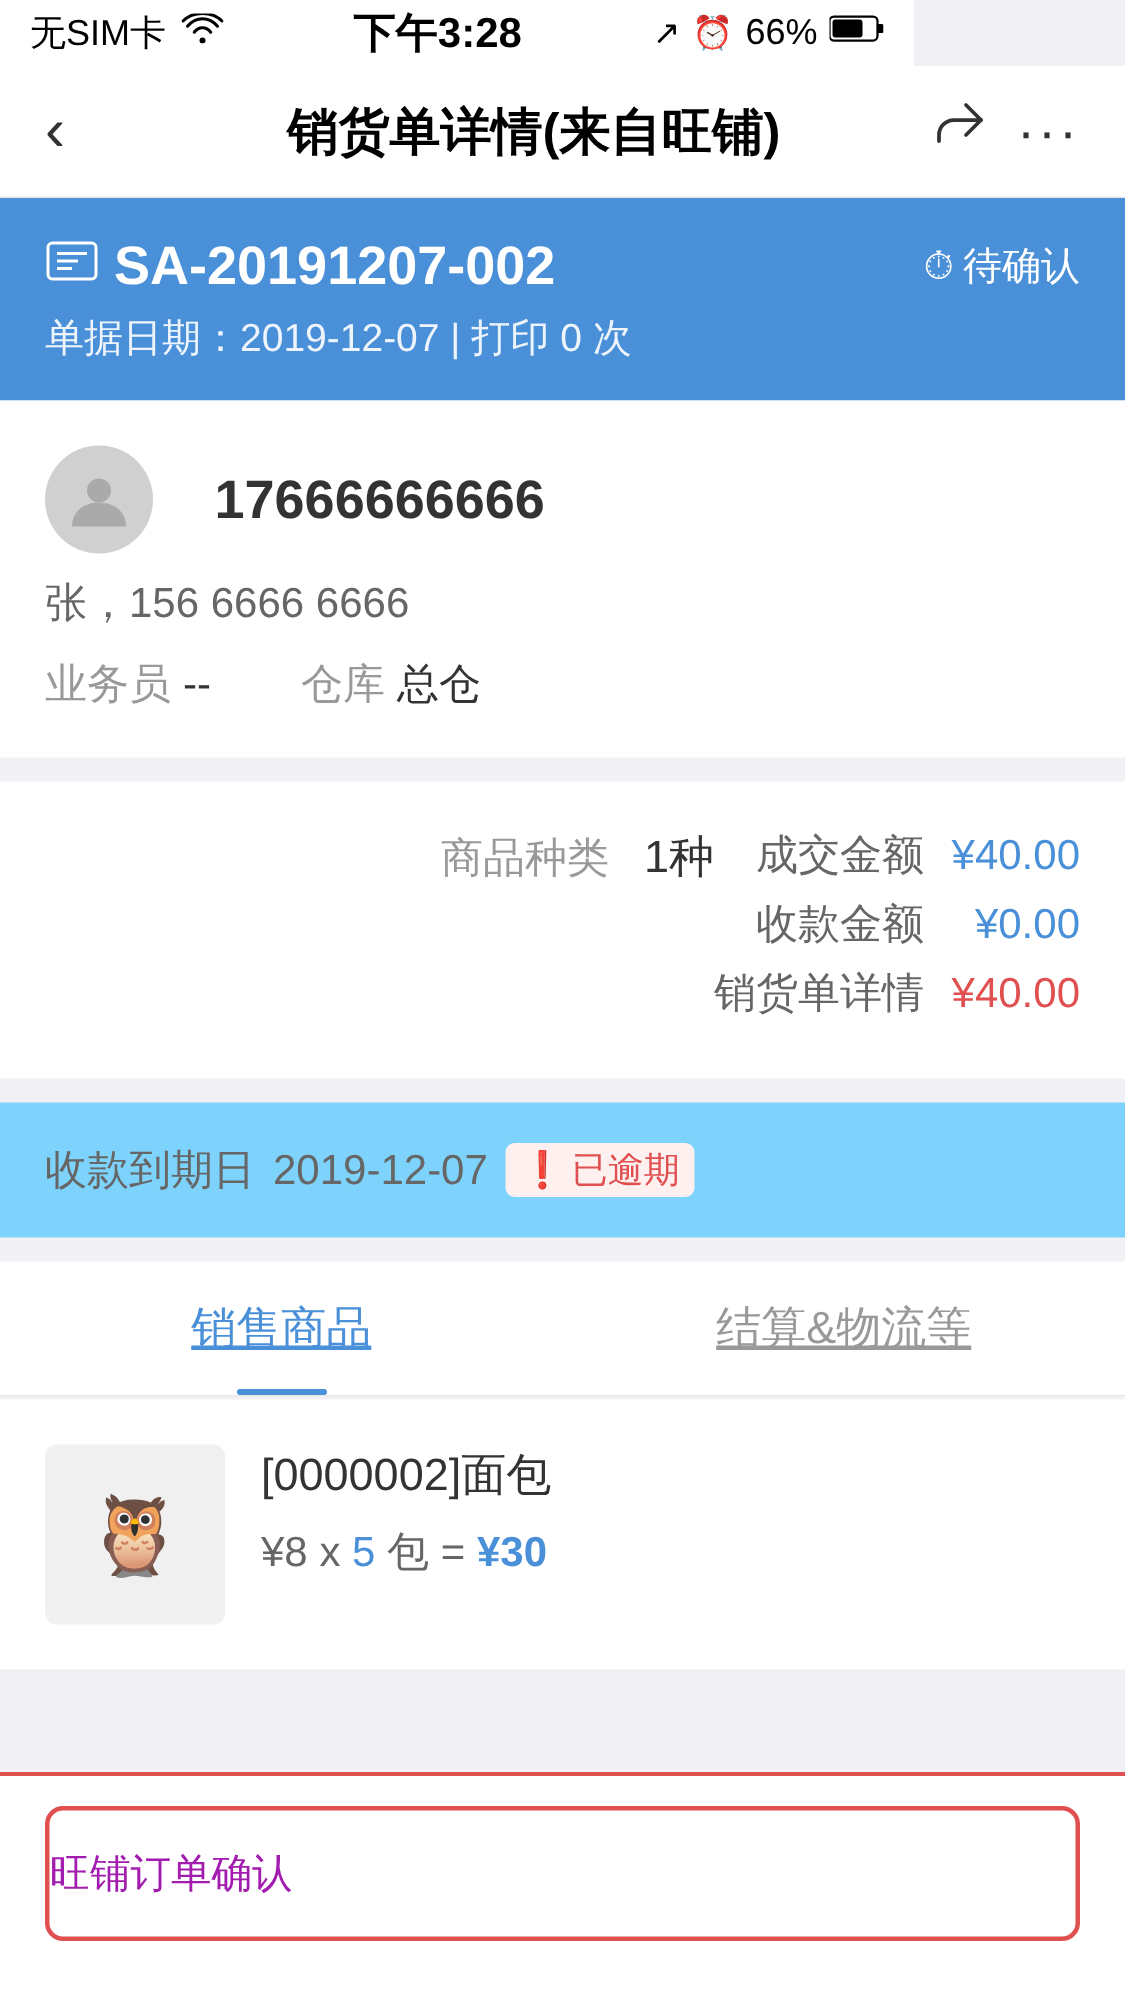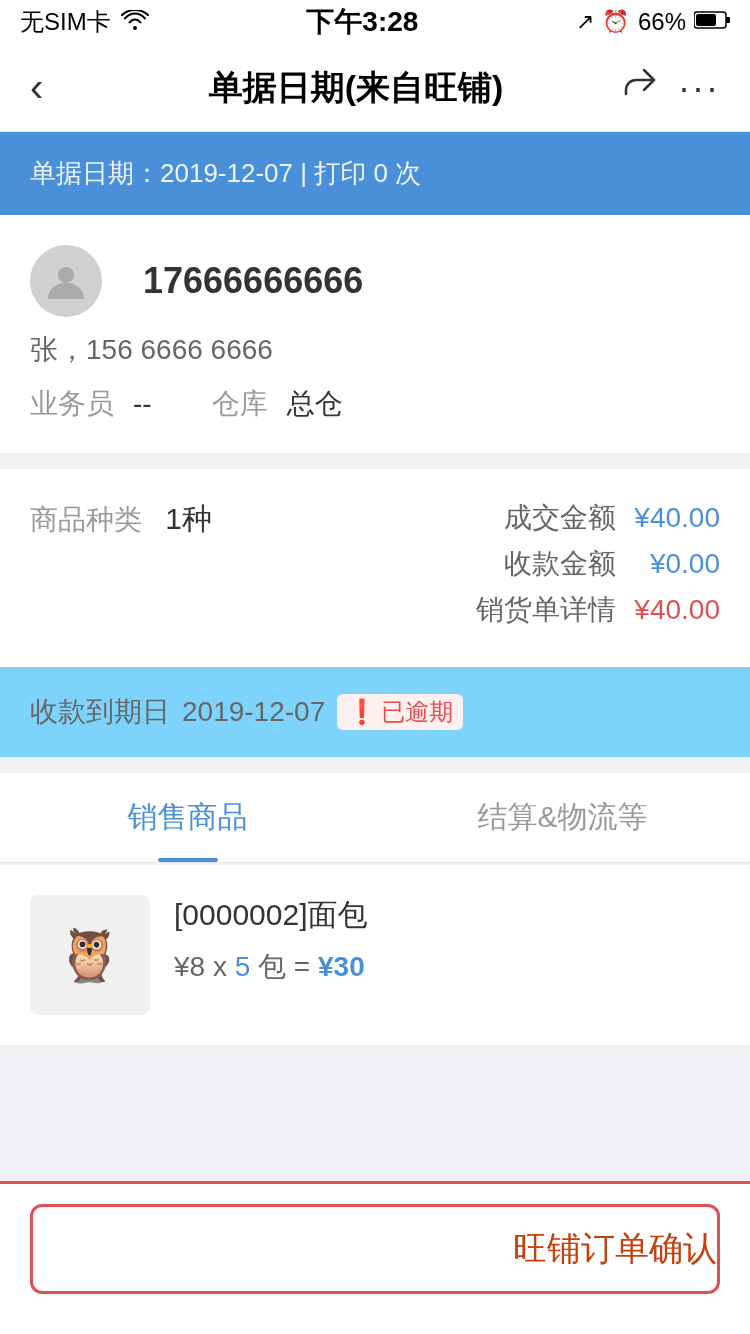--- a/index.html
+++ b/index.html
@@ -8,21 +8,21 @@
       width: 750px;
       min-height: 1334px;
       font-family: -apple-system, "PingFang SC", "Helvetica Neue", Arial, sans-serif;
       background: #f0f0f5;
       font-size: 28px;
       color: #333;
     }
 
     
     .status-bar {
-      width: 750px;
+      width: 609px;
       height: 44px;
       background: #fff;
       display: flex;
       align-items: center;
       justify-content: space-between;
       padding: 0 20px;
       font-size: 24px;
       color: #000;
     }
     .status-left { display: flex; align-items: center; gap: 10px; }
@@ -130,32 +130,32 @@
     }
     .customer-meta {
       display: flex;
       gap: 60px;
       font-size: 28px;
       color: #666;
     }
     .customer-meta-item {
       display: flex;
       align-items: center;
-      gap: 19px;
+      gap: 8px;
     }
     .meta-label { color: #999; }
     .meta-value { color: #333; }
 
     
     .summary-card {
       background: #fff;
       padding: 30px;
-      margin-bottom: 0;
-      display: flex;
-      justify-content: space-between;
+      margin-bottom: 16px;
+      display: flex;
+      justify-content: flex-end;
       align-items: flex-start;
     }
     .summary-left {
       font-size: 28px;
       color: #666;
     }
     .summary-left-label { color: #999; }
     .summary-left-value { color: #333; font-size: 30px; }
     .summary-right {
       font-size: 28px;
@@ -200,20 +200,21 @@
       display: flex;
       border-bottom: 1px solid #e5e5e5;
     }
     .tab {
       flex: 1;
       text-align: center;
       padding: 24px 0;
       font-size: 30px;
       color: #999;
       position: relative;
+      text-decoration: underline;
     }
     .tab.active {
       color: #4a90d9;
     }
     .tab.active::after {
       content: '';
       position: absolute;
       bottom: 0;
       left: 50%;
       transform: translateX(-50%);
@@ -273,25 +274,25 @@
       background: #fff;
       padding: 20px 30px 40px;
       border-top: 3px solid #e05050;
     }
     .confirm-btn {
       width: 100%;
       height: 90px;
       border: 3px solid #e05050;
       background: #fff;
       border-radius: 12px;
-      font-size: 34px;
-      color: #c2410c;
-      display: flex;
-      align-items: center;
-      justify-content: flex-end;
+      font-size: 27px;
+      color: #a21caf;
+      display: flex;
+      align-items: center;
+      justify-content: flex-start;
       cursor: pointer;
     }
   </style>
 </head>
 <body>
 
 <div class="status-bar">
   <div class="status-left">
     <span>无SIM卡</span>
     <span>
@@ -313,33 +314,50 @@
         <rect x="0" y="2" width="32" height="16" rx="3" ry="3" stroke="#000" stroke-width="1.5" fill="none"></rect>
         <rect x="32" y="7" width="4" height="6" rx="1" fill="#000"></rect>
         <rect x="2" y="4" width="20" height="12" rx="2" fill="#000"></rect>
       </svg>
     </span>
   </div>
 </div>
 
 <div class="nav-bar">
   <span class="nav-back">‹</span>
-  <span class="nav-title">单据日期(来自旺铺)</span>
+  <span class="nav-title">销货单详情(来自旺铺)</span>
   <div class="nav-actions">
     <span class="nav-icon">
       <svg width="36" height="36" viewBox="0 0 36 36" fill="none">
         <path d="M22 4l10 10-10 10" stroke="#333" stroke-width="2.5" fill="none" stroke-linecap="round" stroke-linejoin="round"></path>
         <path d="M32 14H14a10 10 0 0 0-10 10v4" stroke="#333" stroke-width="2.5" fill="none" stroke-linecap="round"></path>
       </svg>
     </span>
     <span class="nav-icon" style="font-size:36px; letter-spacing:2px;">···</span>
   </div>
 </div>
 
 <div class="order-header">
+  <div class="order-header-top">
+    <div class="order-id">
+      <span style="font-size:32px;">
+        <svg width="36" height="28" viewBox="0 0 36 28" fill="none">
+          <rect x="2" y="2" width="32" height="24" rx="3" stroke="white" stroke-width="2" fill="none"></rect>
+          <line x1="8" y1="9" x2="28" y2="9" stroke="white" stroke-width="2"></line>
+          <line x1="8" y1="14" x2="22" y2="14" stroke="white" stroke-width="2"></line>
+          <line x1="8" y1="19" x2="18" y2="19" stroke="white" stroke-width="2"></line>
+        </svg>
+      </span>
+      <span>SA-20191207-002</span>
+    </div>
+    <div class="order-status">
+      <span>⏱</span>
+      <span>待确认</span>
+    </div>
+  </div>
   <div class="order-meta">单据日期：2019-12-07 | 打印 0 次</div>
 </div>
 
 <div class="customer-card">
   <div class="customer-top">
     <div class="avatar">
       <svg width="44" height="44" viewBox="0 0 44 44" fill="none">
         <circle cx="22" cy="16" r="8" fill="#aaa"></circle>
         <path d="M4 40c0-10 8-16 18-16s18 6 18 16" fill="#aaa"></path>
       </svg>

